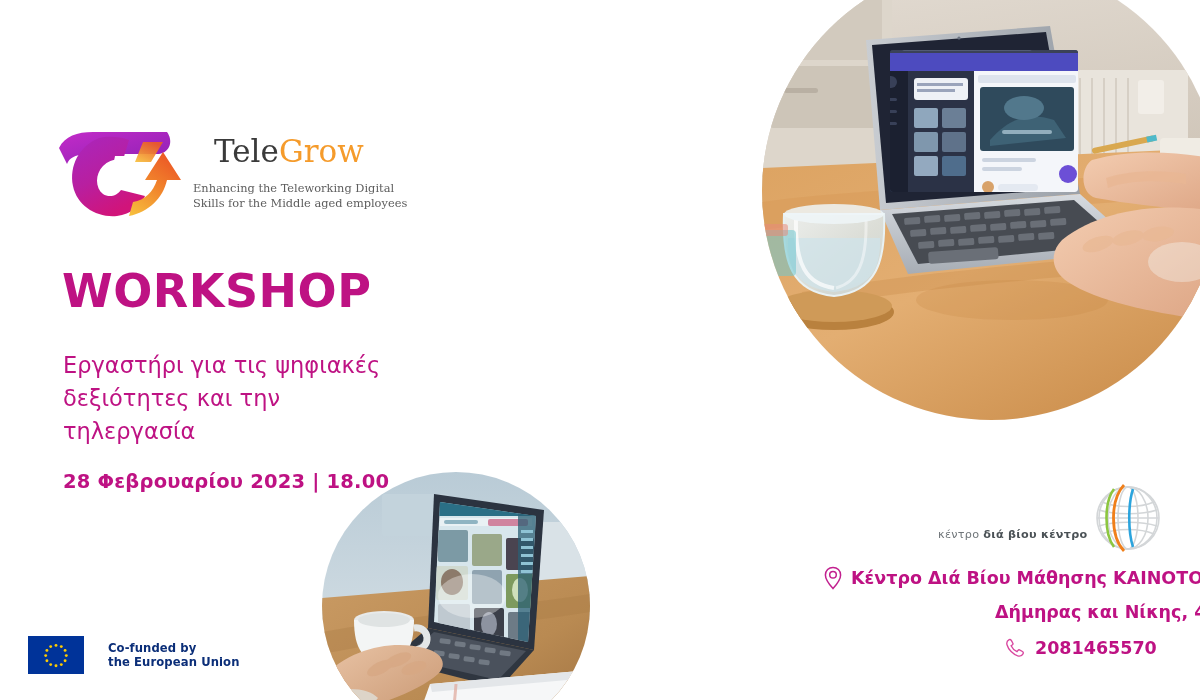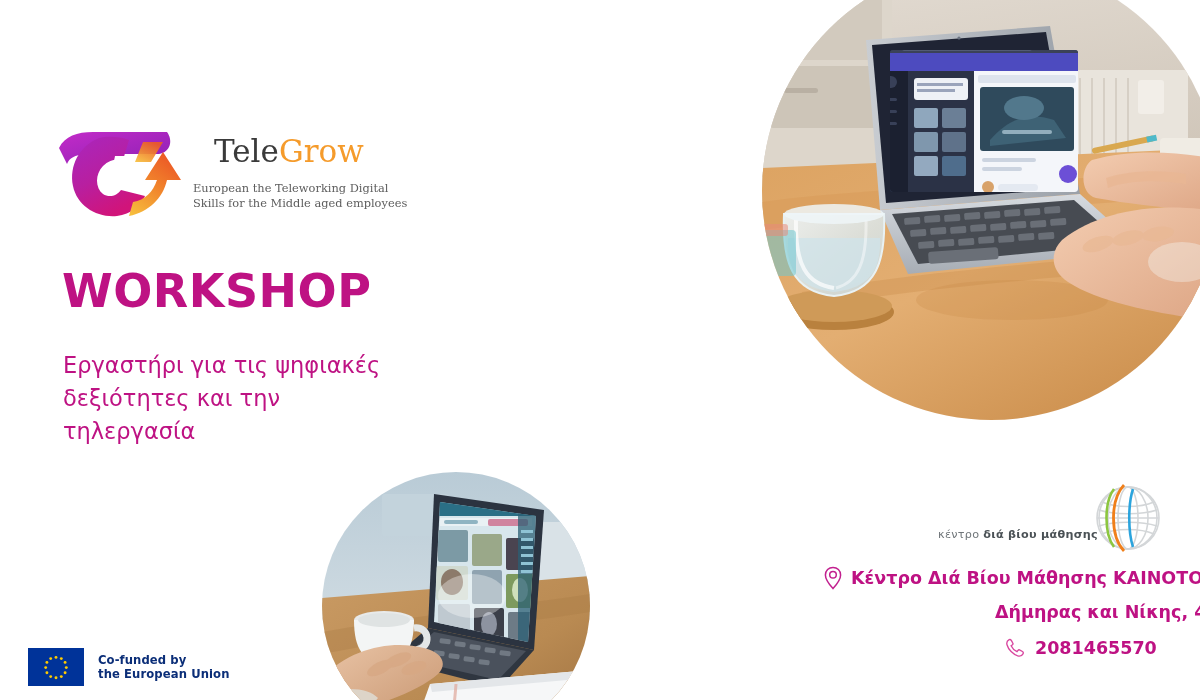--- a/index.html
+++ b/index.html
@@ -179,22 +179,21 @@
 
   .contact-icon { display: inline-flex; flex: 0 0 auto; }
 
   
   #eu-badge {
     position: absolute;
     left: 28px;
     top: 636px;
     display: flex;
     align-items: center;
-    gap: 14px;
-    margin-top: 12px;
+    gap: 24px;
   }
 
   #eu-flag {
     width: 56px;
     height: 38px;
     background: #003399;
     flex: 0 0 auto;
     position: relative;
   }
 
@@ -523,34 +522,35 @@
 
       <path d="M74 88 C 94 84 108 70 112 52 L126 52 L108 24 L90 52 L102 52
                C 98 64 90 72 78 74 Z" fill="url(#tgO)"></path>
       <path d="M88 14 L108 14 L96 34 L80 34 Z" fill="url(#tgO)" opacity="0.92"></path>
     </svg>
 
     <div id="tg-wordmark">
       <div class="tg-word">
         <span class="tg-tele">Tele</span><span class="tg-grow">Grow</span>
       </div>
-      <div id="tg-tagline">European the Teleworking Digital
+      <div id="tg-tagline">Enhancing the Teleworking Digital
 Skills for the Middle aged employees</div>
     </div>
   </div>
 
   <div id="workshop-title">WORKSHOP</div>
 
   <div id="workshop-subtitle">Εργαστήρι για τις ψηφιακές
 δεξιότητες και την
 τηλεργασία</div>
 
+  <div id="workshop-date">28 Φεβρουαρίου 2023 | 18.00</div>
 
   <div id="kaino-logo">
-    <div id="kaino-sub"><span>κέντρο </span><b>διά βίου μάθησης</b></div>
+    <div id="kaino-sub"><span>κέντρο </span><b>διά βίου κέντρο</b></div>
 
     <svg id="kaino-globe" viewBox="0 0 80 76">
       <g fill="none" stroke="#d3d6d8" stroke-width="1.6">
         <circle cx="40" cy="38" r="31"></circle>
         <ellipse cx="40" cy="38" rx="10" ry="31"></ellipse>
         <ellipse cx="40" cy="38" rx="20" ry="31"></ellipse>
         <ellipse cx="40" cy="38" rx="29" ry="31"></ellipse>
         <line x1="9" y1="38" x2="71" y2="38"></line>
         <path d="M14 22 C 28 28 52 28 66 22"></path>
         <path d="M14 54 C 28 48 52 48 66 54"></path>

